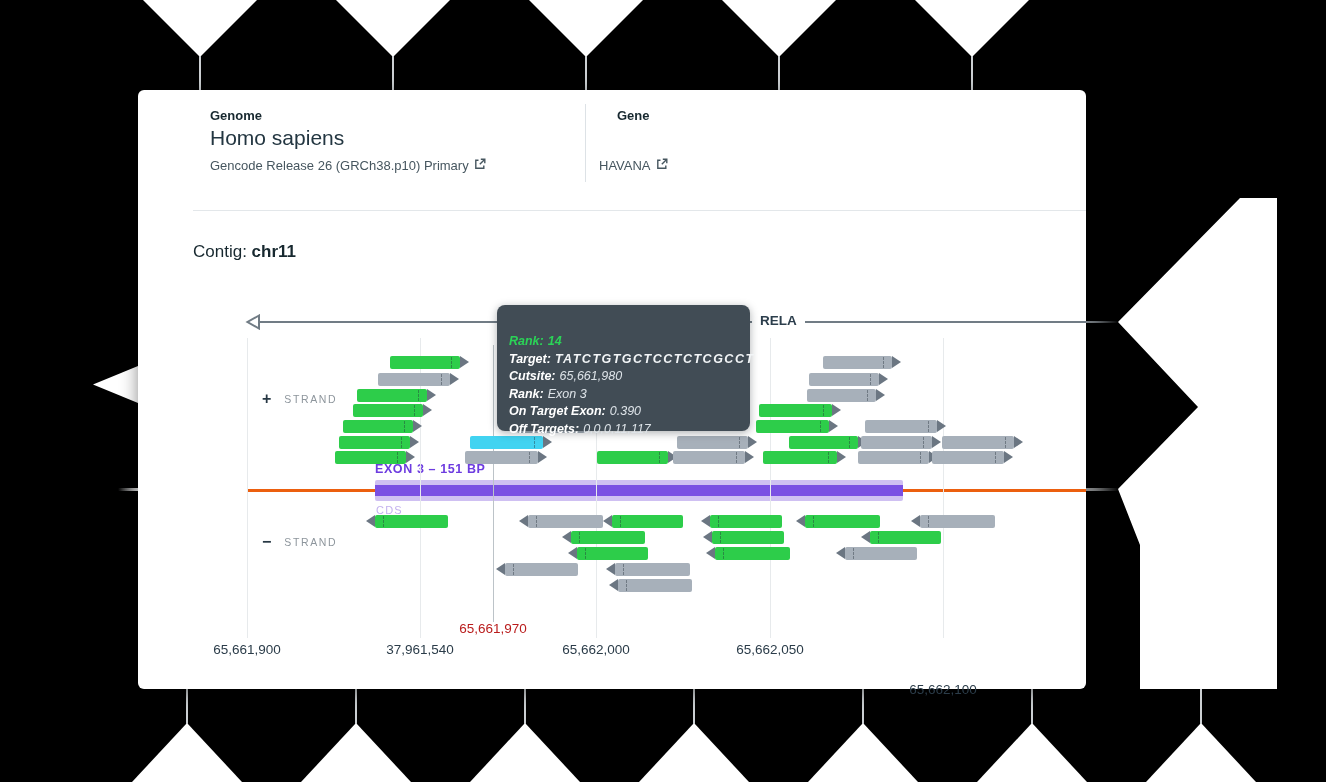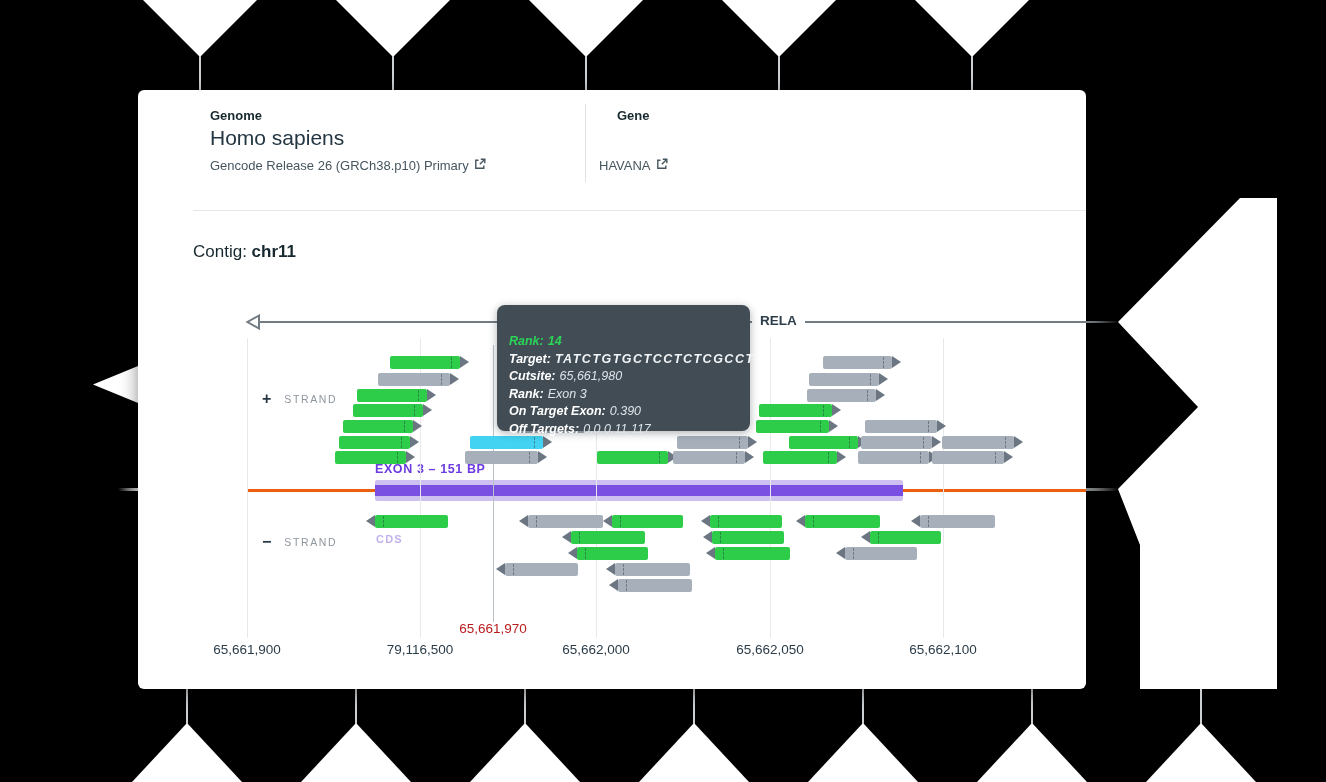--- a/index.html
+++ b/index.html
@@ -60,22 +60,22 @@
   .strand .sign{font-size:16px;font-weight:700;color:#273844;line-height:12px;}
   .strand .stxt{font-size:10.5px;letter-spacing:1.6px;color:#8d959c;}
   .strand-plus{top:303px;}
   .strand-minus{top:446px;}
 
   .exon-label{position:absolute;left:237px;top:372px;font-size:12.5px;font-weight:700;
     letter-spacing:.6px;color:#6d3ce0;white-space:nowrap;}
   .exon-bar-light{position:absolute;left:237px;top:390px;width:528px;height:21px;background:#cfc0f2;border-radius:2px;}
   .exon-bar-dark{position:absolute;left:237px;top:395px;width:528px;height:11px;background:#7a50e3;}
   .orange-line{position:absolute;left:109px;right:0;top:399px;height:3px;background:#ec5f0e;}
-  .cds-label{position:absolute;left:238px;top:414px;font-size:11px;font-weight:700;
-    letter-spacing:1.2px;color:#c3b1ee;margin-top:29px;}
+  .cds-label{position:absolute;left:238px;top:414px;font-size:11px;font-weight:400;
+    letter-spacing:1.2px;color:#c3b1ee;}
 
   .guide{position:absolute;height:13px;border-radius:2px;}
   .guide .tip{position:absolute;top:0;width:0;height:0;
     border-top:6.5px solid transparent;border-bottom:6.5px solid transparent;}
   .guide.right .tip{left:100%;border-left:9px solid #6b7682;}
   .guide.left  .tip{right:100%;border-right:9px solid #6b7682;}
   .guide .pam{position:absolute;top:1px;bottom:1px;width:0;border-left:1px dashed rgba(35,48,58,.42);}
   .guide.right .pam{right:8px;}
   .guide.left  .pam{left:8px;}
 
@@ -180,27 +180,27 @@
 
       <div class="orange-line"></div>
       <div class="exon-bar-light"></div>
       <div class="exon-bar-dark"></div>
       <div class="exon-label">EXON 3 – 151 BP</div>
       <div class="cds-label">CDS</div>
 
     <div class="gridline" style="left: 109px;"></div>
         <div class="axis-label" style="left: 109px;">65,661,900</div>
         <div class="gridline" style="left: 282px;"></div>
-        <div class="axis-label" style="left: 282px;">79,116,500</div>
+        <div class="axis-label" style="left: 282px;">37,961,540</div>
         <div class="gridline" style="left: 458px;"></div>
         <div class="axis-label" style="left: 458px;">65,662,000</div>
         <div class="gridline" style="left: 632px;"></div>
         <div class="axis-label" style="left: 632px;">65,662,050</div>
         <div class="gridline" style="left: 805px;"></div>
-        <div class="axis-label" style="left: 805px;">65,662,100</div>
+        <div class="axis-label" style="left: 805px; margin-top: 40px;">65,662,100</div>
         <div class="cutline" style="left: 355px;"></div>
         <div class="axis-label cutsite-label" style="left: 355px;">65,661,970</div>
         <div class="guide right" style="left: 252px; top: 266px; width: 70px; background: rgb(45, 205, 74);">
           <div class="tip" style="border-left-color: rgb(107, 118, 130);"></div>
           <div class="pam"></div>
         </div>
         <div class="guide right" style="left: 685px; top: 266px; width: 69px; background: rgb(167, 176, 186);">
           <div class="tip" style="border-left-color: rgb(107, 118, 130);"></div>
           <div class="pam"></div>
         </div>

